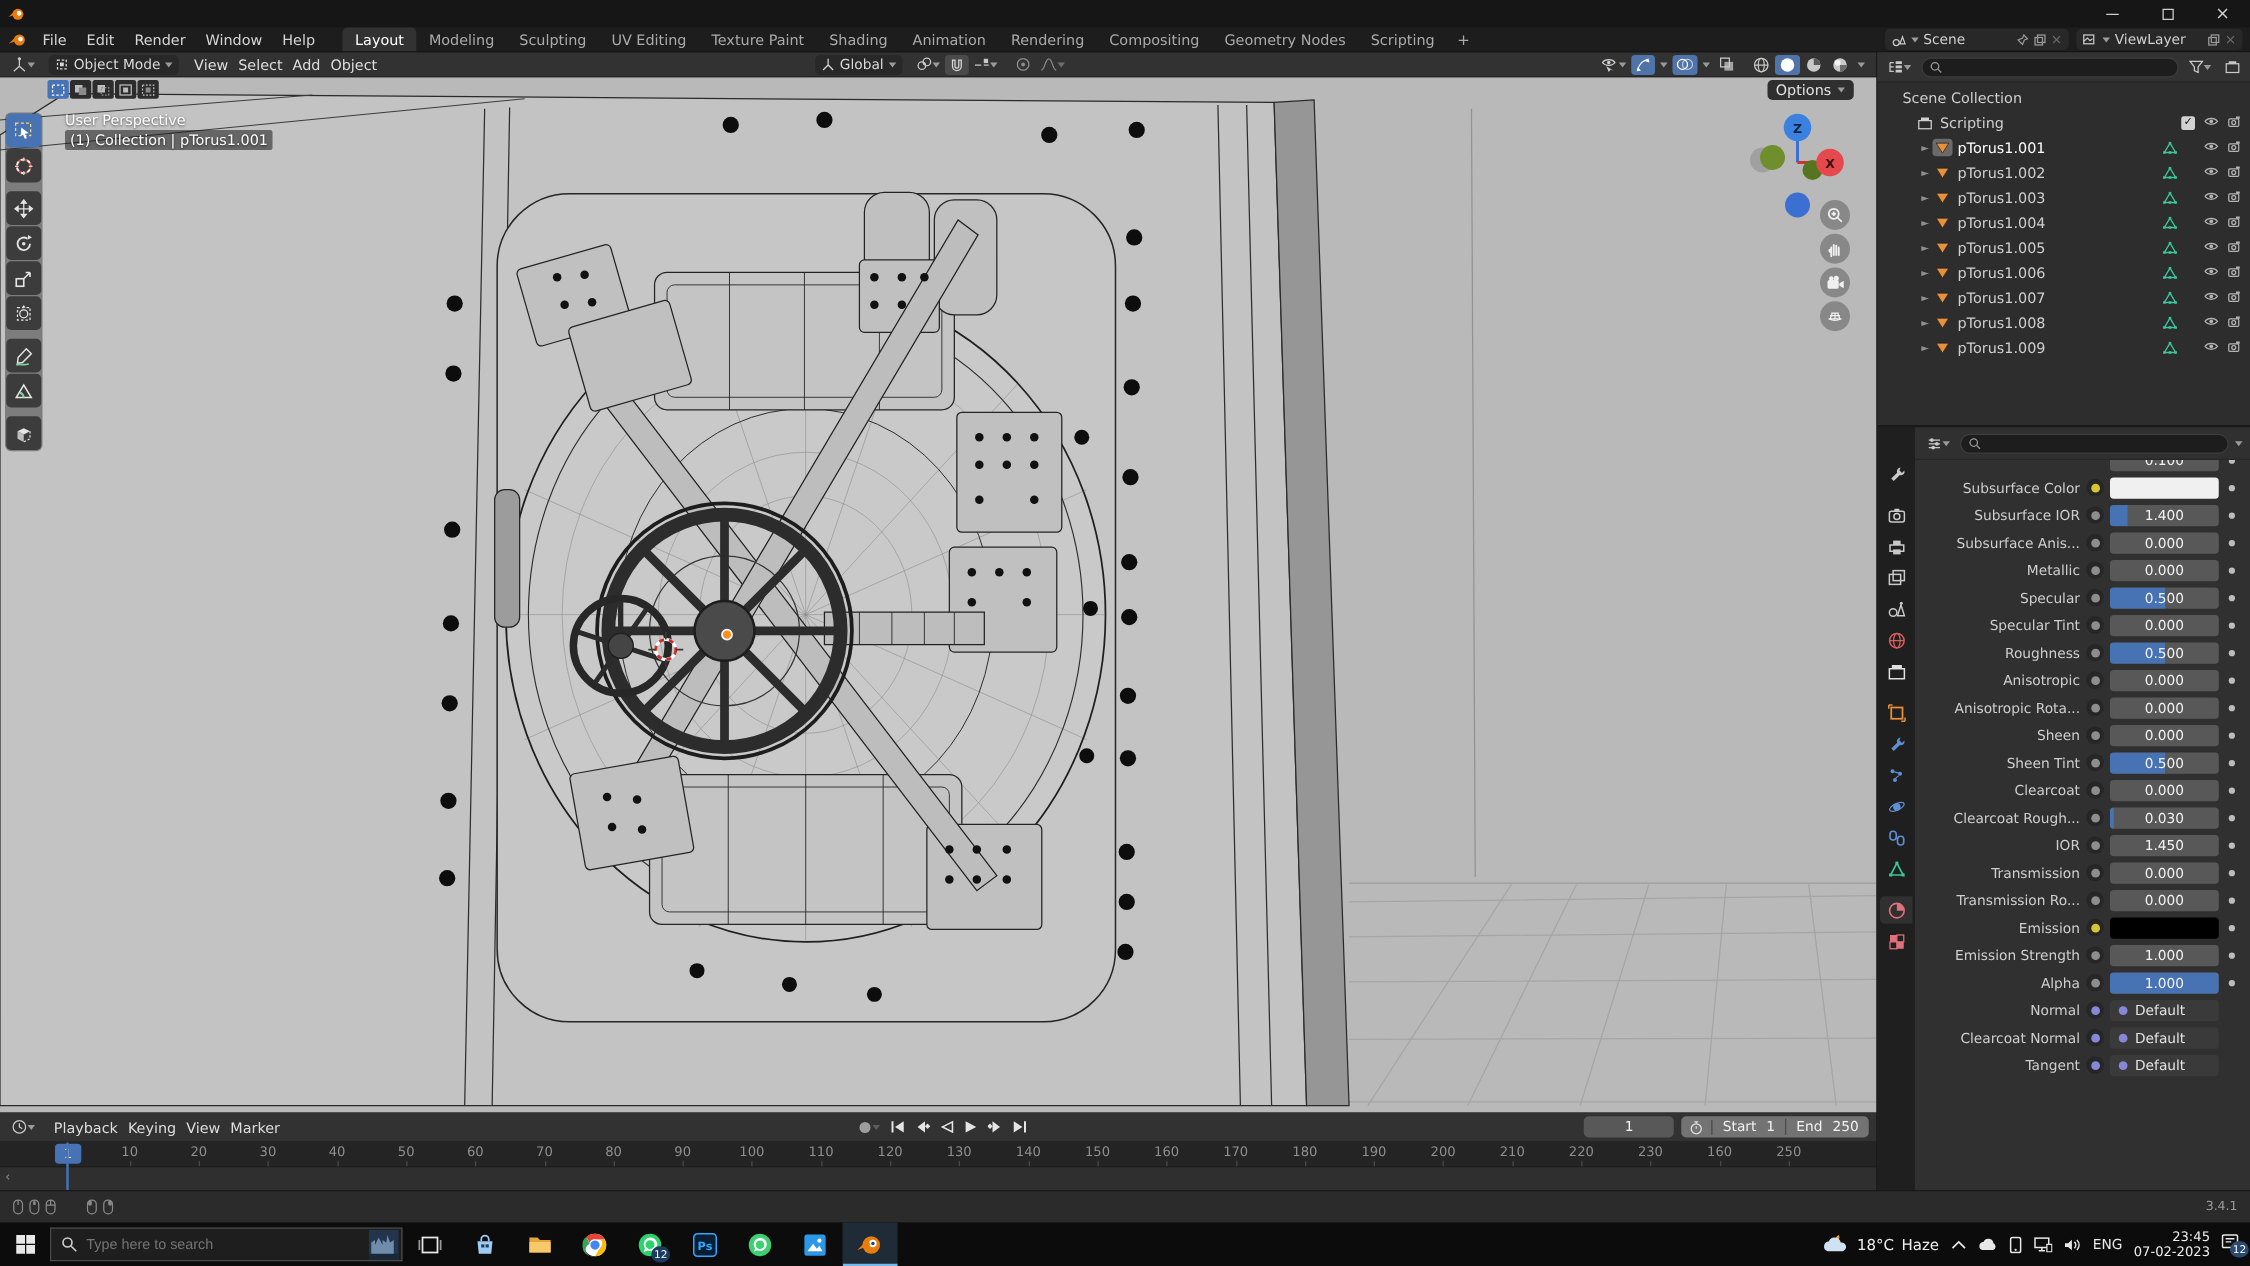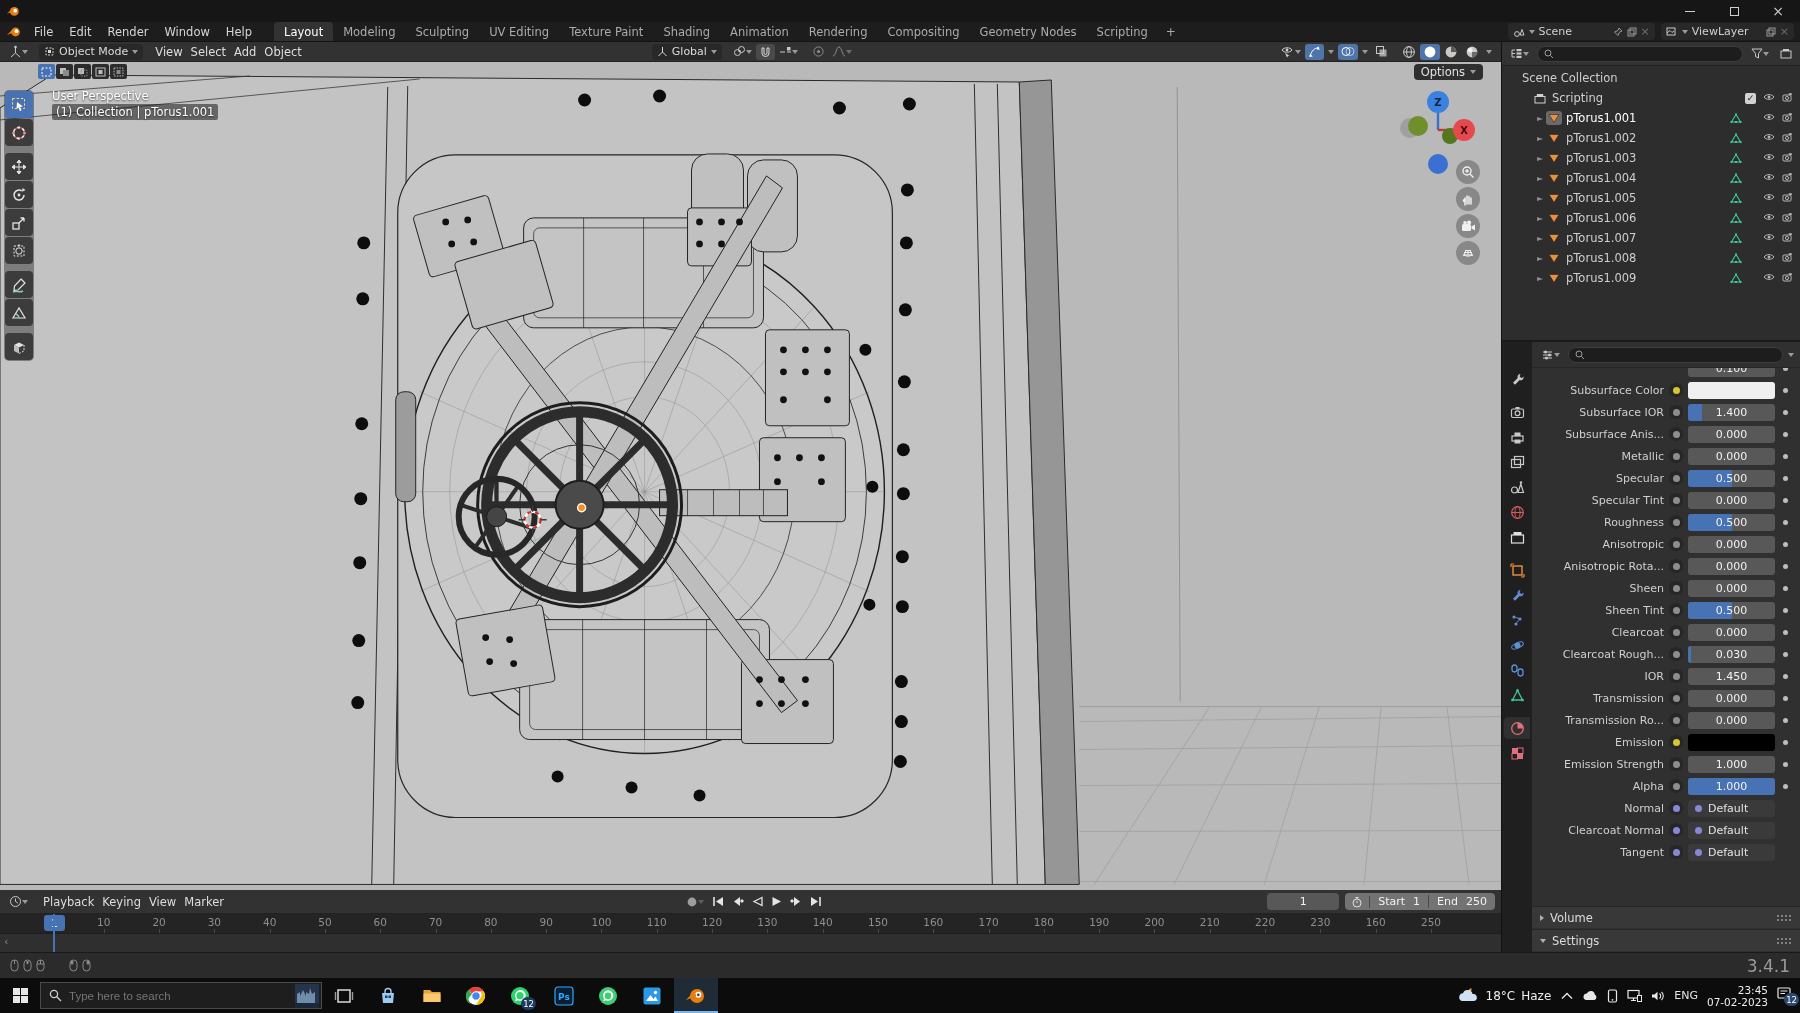--- a/index.html
+++ b/index.html
@@ -107,21 +107,21 @@
   .pfield.linkf{background:#3a3a3a;justify-content:flex-start;gap:6px;padding:0 7px}
   .pfield.linkf .pval{color:#e4e4e4}
   .deco{width:10px;display:flex;justify-content:center}
   .deco i{width:5px;height:5px;border-radius:50%;background:#bdbdbd;display:block}
   .psection{height:22px;display:flex;align-items:center;gap:6px;background:#383838;border-top:1px solid #262626;padding:0 8px;font-size:11.5px;color:#dcdcdc;margin:0 0 1px 0}
   .dragdots{margin-left:auto;width:16px;height:8px;background-image:radial-gradient(#808080 1px,transparent 1.2px);background-size:4px 4px}
   .chev-r{width:0;height:0;border-top:3.5px solid transparent;border-bottom:3.5px solid transparent;border-left:4px solid #b0b0b0;display:inline-block}
   .chev-d{width:0;height:0;border-left:3.5px solid transparent;border-right:3.5px solid transparent;border-top:4px solid #b0b0b0;display:inline-block}
   
   .statusbar{position:absolute;top:952px;left:0;width:1800px;height:26px;background:#2b2b2b;border-top:1px solid #191919;display:flex;align-items:center;padding:0 10px;gap:24px}
-  .statusbar .version{margin-left:auto;color:#9a9a9a;font-size:17px}
+  .statusbar .version{margin-left:auto;color:#9a9a9a;font-size:10px}
   .hintgrp{display:flex;gap:4px;align-items:center}
   
   .taskbar{position:absolute;top:978px;left:0;width:1800px;height:35px;background:#0c0c0c;display:flex;align-items:center}
   .tb-start{width:40px;height:35px;display:flex;align-items:center;justify-content:center}
   .tb-search{width:282px;height:27px;background:#1e1e1e;border:1px solid #4a4a4a;display:flex;align-items:center;gap:7px;padding:0 8px;color:#c9c9c9}
   .tb-search input{flex:1;background:transparent;border:0;outline:0;color:#c9c9c9;font-size:11.5px;min-width:0}
   .tb-search .thumb{width:24px;height:24px;margin-right:-6px}
   .tb-apps{display:flex;align-items:center;height:35px}
   .tb-app{position:relative;width:44px;height:35px;display:flex;align-items:center;justify-content:center}
   .tb-app.active{background:#1f2b36;box-shadow:inset 0 -2px 0 #76b9ed}
@@ -1507,32 +1507,20 @@
                 <span class="socket">
                   <i style="background:#8787d8"></i>
                 </span>
                 <div class="pfield linkf">
                   <i style="width:7px;height:7px;border-radius:50%;background:#8787d8"></i>
                   <span class="pval">Default</span>
                 </div>
                 <span class="deco"></span>
               </div>
             </div>
-          <div id="propSections">
-              <div class="psection">
-                <span class="chev-r"></span>
-                <span>Volume</span>
-                <span class="dragdots"></span>
-              </div>
-              <div class="psection">
-                <span class="chev-d"></span>
-                <span>Settings</span>
-                <span class="dragdots"></span>
-              </div>
-            </div>
         </div>
       </div>
     </div>
   </div>
 
   <div class="statusbar">
     <div class="hintgrp">
       <svg width="9" height="13" viewBox="0 0 9 13">
           <rect x="1" y="1" width="7" height="11" rx="3.5" fill="none" stroke="#8a8a8a"></rect>
           <path d="M4.5 1 V5" stroke="#8a8a8a"></path>

